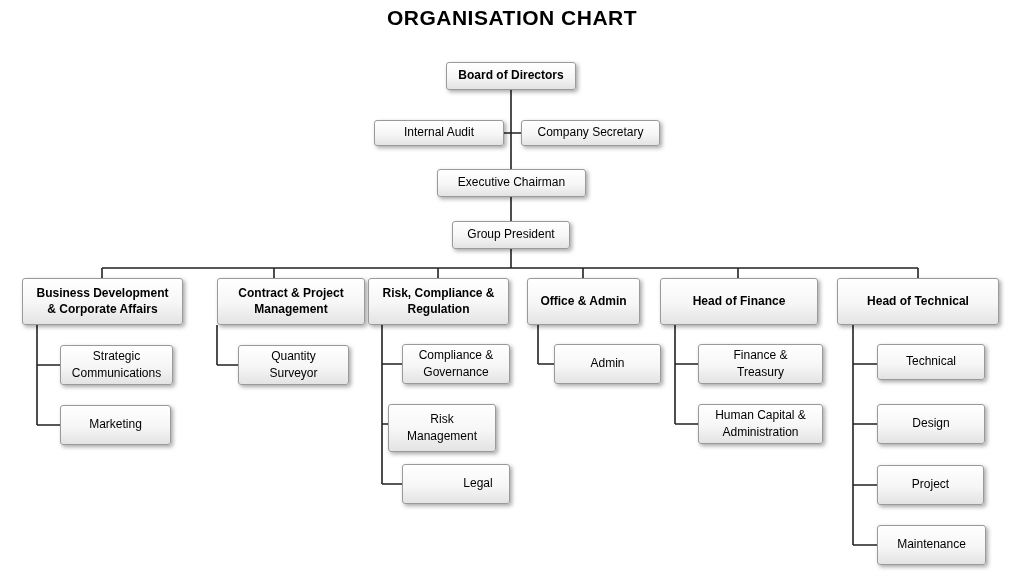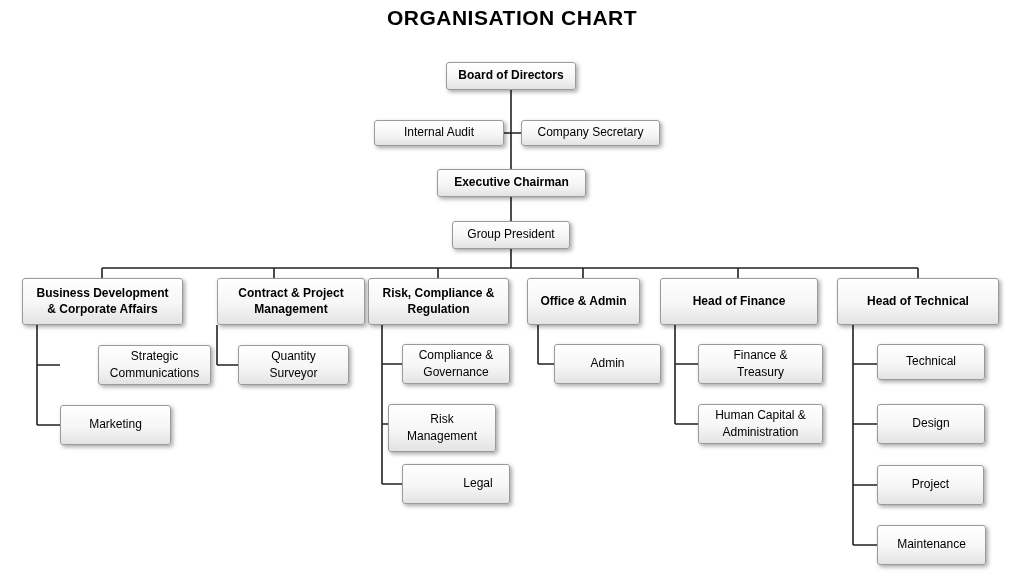--- a/index.html
+++ b/index.html
@@ -72,40 +72,40 @@
       M853 485 L877 485
       M853 545 L877 545"></path>
   </svg>
 
   <div class="node bold" style="left:446px;top:62px;width:130px;height:28px;">Board of Directors</div>
 
   <div class="node" style="left:374px;top:120px;width:130px;height:26px;">Internal Audit</div>
 
   <div class="node" style="left:521px;top:120px;width:139px;height:26px;">Company Secretary</div>
 
-  <div class="node" style="left:437px;top:169px;width:149px;height:28px;font-weight:bold;">Executive Chairman</div>
+  <div class="node" style="left:437px;top:169px;width:149px;height:28px;">Executive Chairman</div>
 
   <div class="node" style="left:452px;top:221px;width:118px;height:28px;">Group President</div>
 
   <div class="node bold" style="left:22px;top:278px;width:161px;height:47px;">Business Development
 &amp; Corporate Affairs</div>
 
   <div class="node bold" style="left:217px;top:278px;width:148px;height:47px;">Contract &amp; Project
 Management</div>
 
   <div class="node bold" style="left:368px;top:278px;width:141px;height:47px;">Risk, Compliance &amp;
 Regulation</div>
 
   <div class="node bold" style="left:660px;top:278px;width:158px;height:47px;">Head of Finance</div>
 
   <div class="node bold" style="left:527px;top:278px;width:113px;height:47px;">Office &amp; Admin</div>
 
   <div class="node bold" style="left:837px;top:278px;width:162px;height:47px;">Head of Technical</div>
 
-  <div class="node" style="left:60px;top:345px;width:113px;height:40px;margin-left:38px;">Strategic
+  <div class="node" style="left:60px;top:345px;width:113px;height:40px;">Strategic
 Communications</div>
 
   <div class="node" style="left:60px;top:405px;width:111px;height:40px;">Marketing</div>
 
   <div class="node" style="left:238px;top:345px;width:111px;height:40px;">Quantity
 Surveyor</div>
 
   <div class="node" style="left:402px;top:344px;width:108px;height:40px;">Compliance &amp;
 Governance</div>
 

